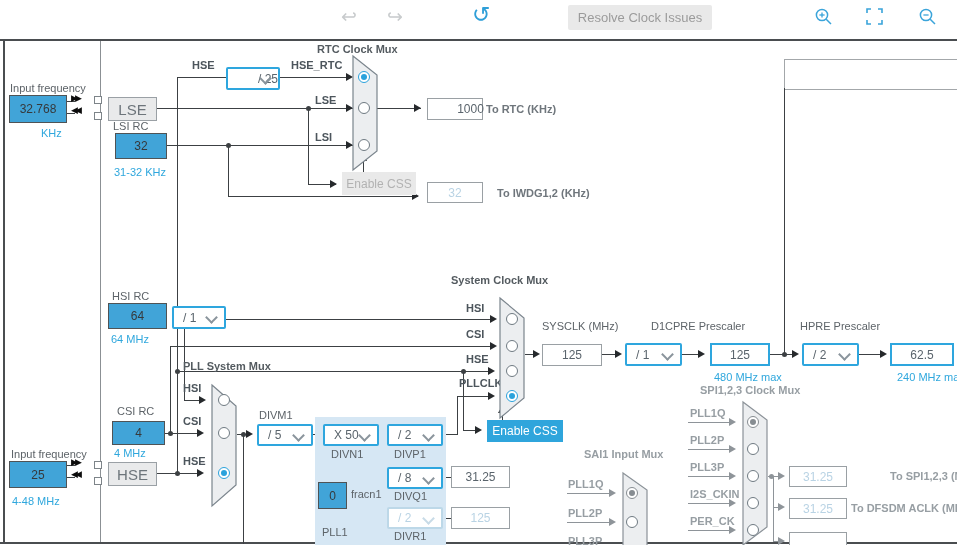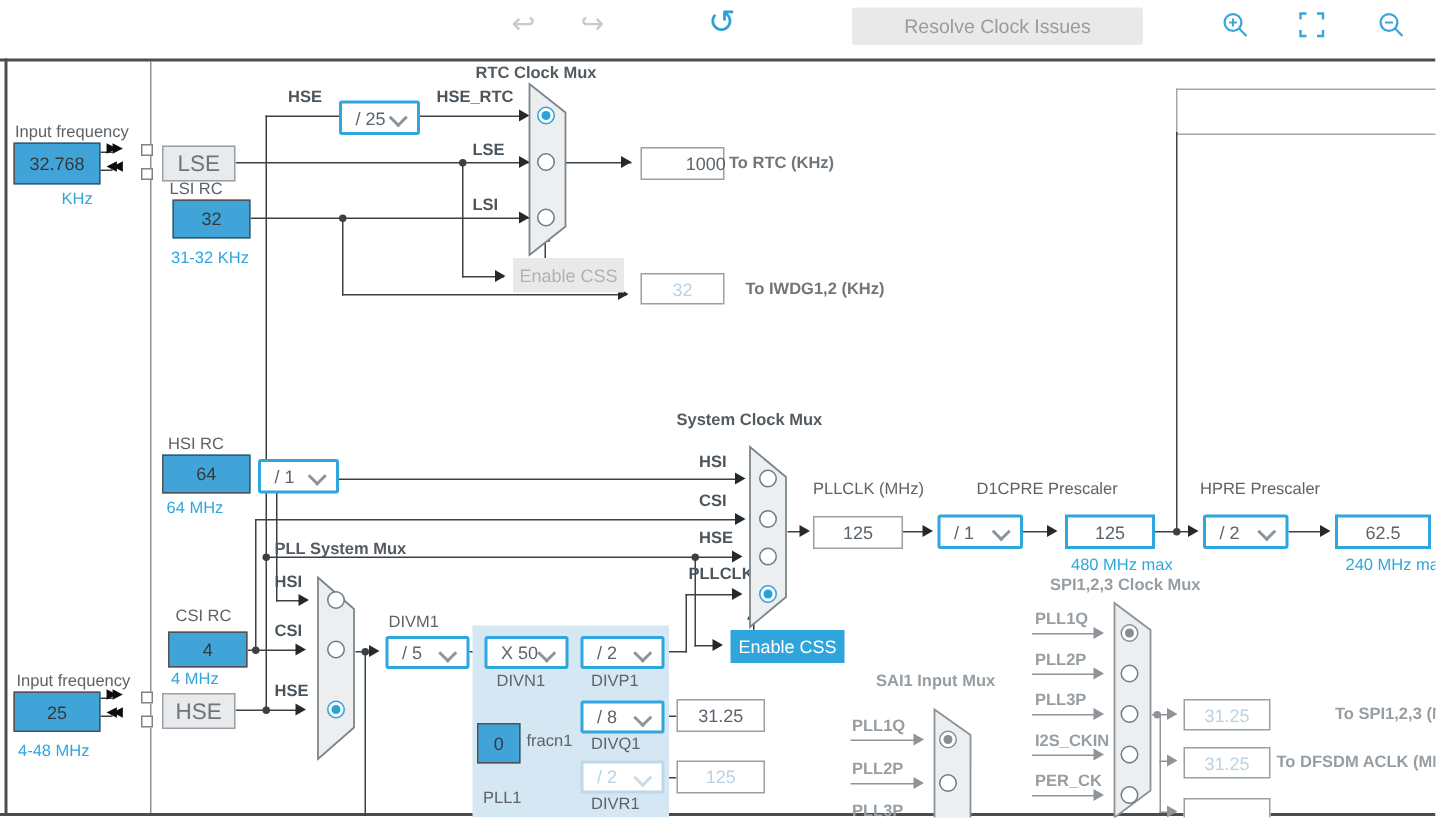--- a/index.html
+++ b/index.html
@@ -67,21 +67,21 @@
   svg{position:absolute;overflow:visible;}
 </style>
 </head>
 <body>
 
 <div id="app">
 
   <span class="ticon" style="left:341px;top:7px;">↩</span>
   <span class="ticon" style="left:387px;top:7px;">↪</span>
   <span class="ticon bl" style="left:472px;top:5px;font-size:22px;">↺</span>
-  <div class="tbtn" style="left:568px;top:5px;width:194px;height:25px;">Resolve Clock Issues</div>
+  <div class="tbtn" style="left:568px;top:5px;width:144px;height:25px;">Resolve Clock Issues</div>
   <svg style="left:814px;top:7px;" width="19" height="19">
     <circle cx="8" cy="8" r="5.6" fill="none" stroke="#3aa4da" stroke-width="1.5"></circle>
     <line x1="12.2" y1="12.2" x2="17" y2="17" stroke="#3aa4da" stroke-width="1.5"></line>
     <line x1="5.4" y1="8" x2="10.6" y2="8" stroke="#3aa4da" stroke-width="1.3"></line>
     <line x1="8" y1="5.4" x2="8" y2="10.6" stroke="#3aa4da" stroke-width="1.3"></line>
   </svg>
   <svg style="left:866px;top:8px;" width="17" height="17">
     <path d="M1 5 V1 H5 M12 1 H16 V5 M16 12 V16 H12 M5 16 H1 V12" fill="none" stroke="#3aa4da" stroke-width="1.6"></path>
   </svg>
   <svg style="left:918px;top:7px;" width="19" height="19">
@@ -226,21 +226,21 @@
   <div class="vbox" style="left:9px;top:461px;width:58px;height:27px;">25</div>
   <div class="lbl blue" style="left:12px;top:495px;">4-48 MHz</div>
   <div class="dbl" style="left:71px;top:458px;">▶▶</div>
   <div class="dbl" style="left:71px;top:470px;">◀◀</div>
   <div class="sq" style="left:94px;top:461px;"></div>
   <div class="sq" style="left:94px;top:477px;"></div>
   <div class="gbox" style="left:108px;top:462px;width:49px;height:24px;">HSE</div>
 
   <div class="lbl title" style="left:317px;top:43px;">RTC Clock Mux</div>
   <div class="lbl wl" style="left:192px;top:59px;">HSE</div>
-  <div class="dd" style="left:226px;top:67px;width:54px;height:23px;">
+  <div class="dd" style="left:226px;top:67px;width:54px;height:23px;justify-content:flex-end;">
     <span>/ 25</span>
     <span class="chev"></span>
   </div>
   <div class="lbl wl" style="left:291px;top:59px;">HSE_RTC</div>
   <div class="lbl wl" style="left:315px;top:94px;">LSE</div>
   <div class="lbl wl" style="left:315px;top:131px;">LSI</div>
   <svg style="left:352px;top:55px;" width="27" height="117">
     <polygon points="1,1 25,20 25,96 1,115" fill="#eceef0" stroke="#7b858d" stroke-width="1.2"></polygon>
   </svg>
   <div class="radio on" style="left:358px;top:71px;"></div>
@@ -302,21 +302,21 @@
   <div class="lbl wl" style="left:459px;top:377px;">PLLCLK</div>
   <svg style="left:499px;top:297px;" width="27" height="123">
     <polygon points="1,1 25,21 25,101 1,121" fill="#eceef0" stroke="#7b858d" stroke-width="1.2"></polygon>
   </svg>
   <div class="radio" style="left:506px;top:313px;"></div>
   <div class="radio" style="left:506px;top:340px;"></div>
   <div class="radio" style="left:506px;top:365px;"></div>
   <div class="radio on" style="left:506px;top:390px;"></div>
   <div class="bcss on" style="left:487px;top:420px;width:76px;height:22px;">Enable CSS</div>
 
-  <div class="lbl" style="left:542px;top:320px;">PLLCLK (MHz)</div>
+  <div class="lbl" style="left:542px;top:320px;">SYSCLK (MHz)</div>
   <div class="obox" style="left:542px;top:344px;width:60px;height:22px;">125</div>
   <div class="lbl" style="left:651px;top:320px;">D1CPRE Prescaler</div>
   <div class="dd" style="left:625px;top:343px;width:57px;height:23px;">
     <span>/ 1</span>
     <span class="chev"></span>
   </div>
   <div class="obox bb" style="left:710px;top:343px;width:60px;height:23px;">125</div>
   <div class="lbl blue" style="left:714px;top:371px;">480 MHz max</div>
   <div class="lbl" style="left:800px;top:320px;">HPRE Prescaler</div>
   <div class="dd" style="left:802px;top:343px;width:57px;height:23px;">

